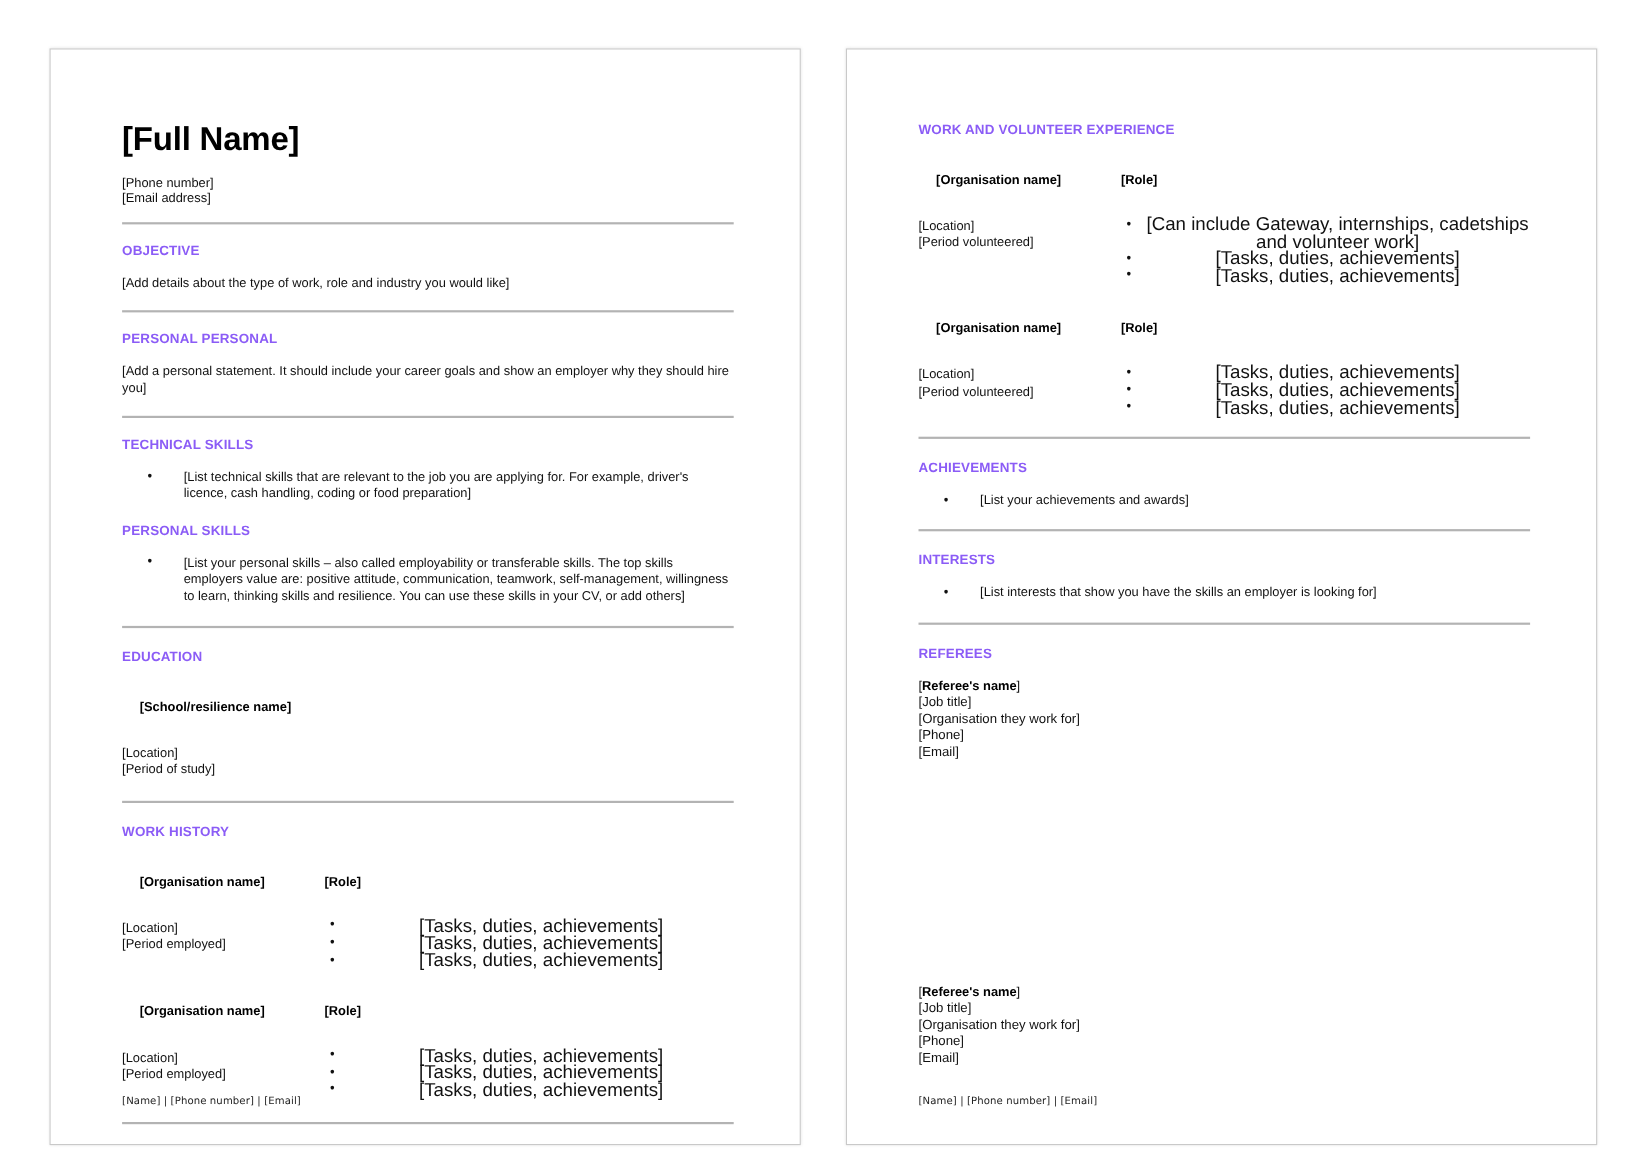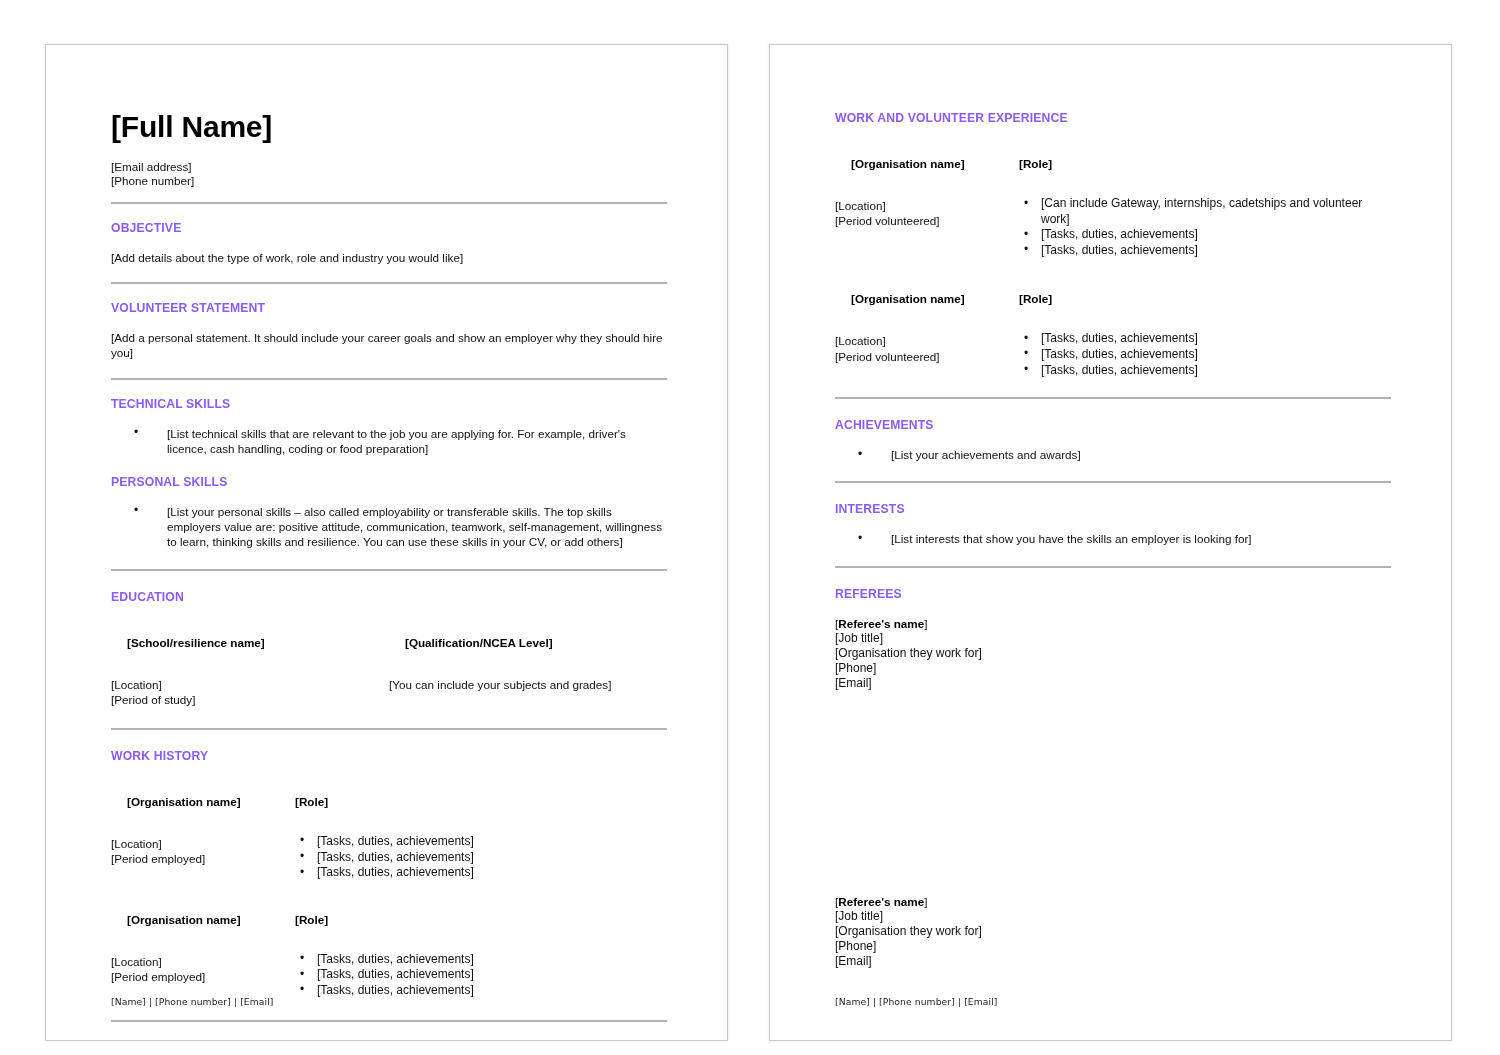--- a/index.html
+++ b/index.html
@@ -125,23 +125,24 @@
   }
   .entry.edu .col-left { width: 278px; flex: 0 0 278px; }
 
   ul.entry-bullets {
     margin: 0;
     padding: 0 0 0 38px;
     list-style: none;
   }
   ul.entry-bullets > li {
     position: relative;
-    font-size: 12px;
+    font-size: 17px;
     color: #111;
     line-height: 15.6px;
+    text-align: center;
   }
   ul.entry-bullets > li::before {
     content: "\2022";
     position: absolute;
     left: -17px;
     top: -0.5px;
     font-size: 12px;
     color: #111;
   }
 
@@ -177,36 +178,36 @@
     font-family: "DejaVu Sans", sans-serif;
   }
 </style>
 </head>
 <body>
 
 <div class="page" id="page-1">
   <div class="page-inner">
 
     <div class="full-name">[Full Name]</div>
+    <div class="contact-line">[Phone number]</div>
     <div class="contact-line">[Email address]</div>
-    <div class="contact-line">[Phone number]</div>
 
     <div class="gap-13"></div>
     <hr class="rule">
     <div class="gap-17"></div>
 
     <div class="section-title">OBJECTIVE</div>
     <div class="gap-15"></div>
     <div class="body-text">[Add details about the type of work, role and industry you would like]</div>
 
     <div class="gap-17"></div>
     <hr class="rule">
     <div class="gap-17"></div>
 
-    <div class="section-title">VOLUNTEER STATEMENT</div>
+    <div class="section-title">PERSONAL PERSONAL</div>
     <div class="gap-15"></div>
     <div class="body-text">[Add a personal statement. It should include your career goals and show an employer why they should hire you]</div>
 
     <div class="gap-17"></div>
     <hr class="rule">
     <div class="gap-17"></div>
 
     <div class="section-title">TECHNICAL SKILLS</div>
     <div class="gap-15"></div>
     <ul class="bullets">
@@ -226,25 +227,20 @@
     <div class="gap-19"></div>
 
     <div class="section-title">EDUCATION</div>
     <div class="gap-15"></div>
     <div class="entry edu">
       <div class="col-left">
         <div class="subhead">[School/resilience name]</div>
         <div class="gap-11"></div>
         <div class="body-text">[Location]</div>
         <div class="body-text">[Period of study]</div>
-      </div>
-      <div class="col-right">
-        <div class="subhead">[Qualification/NCEA Level]</div>
-        <div class="gap-11"></div>
-        <div class="body-text">[You can include your subjects and grades]</div>
       </div>
     </div>
 
     <div class="gap-21"></div>
     <hr class="rule">
     <div class="gap-19"></div>
 
     <div class="section-title">WORK HISTORY</div>
     <div class="gap-15"></div>
 

